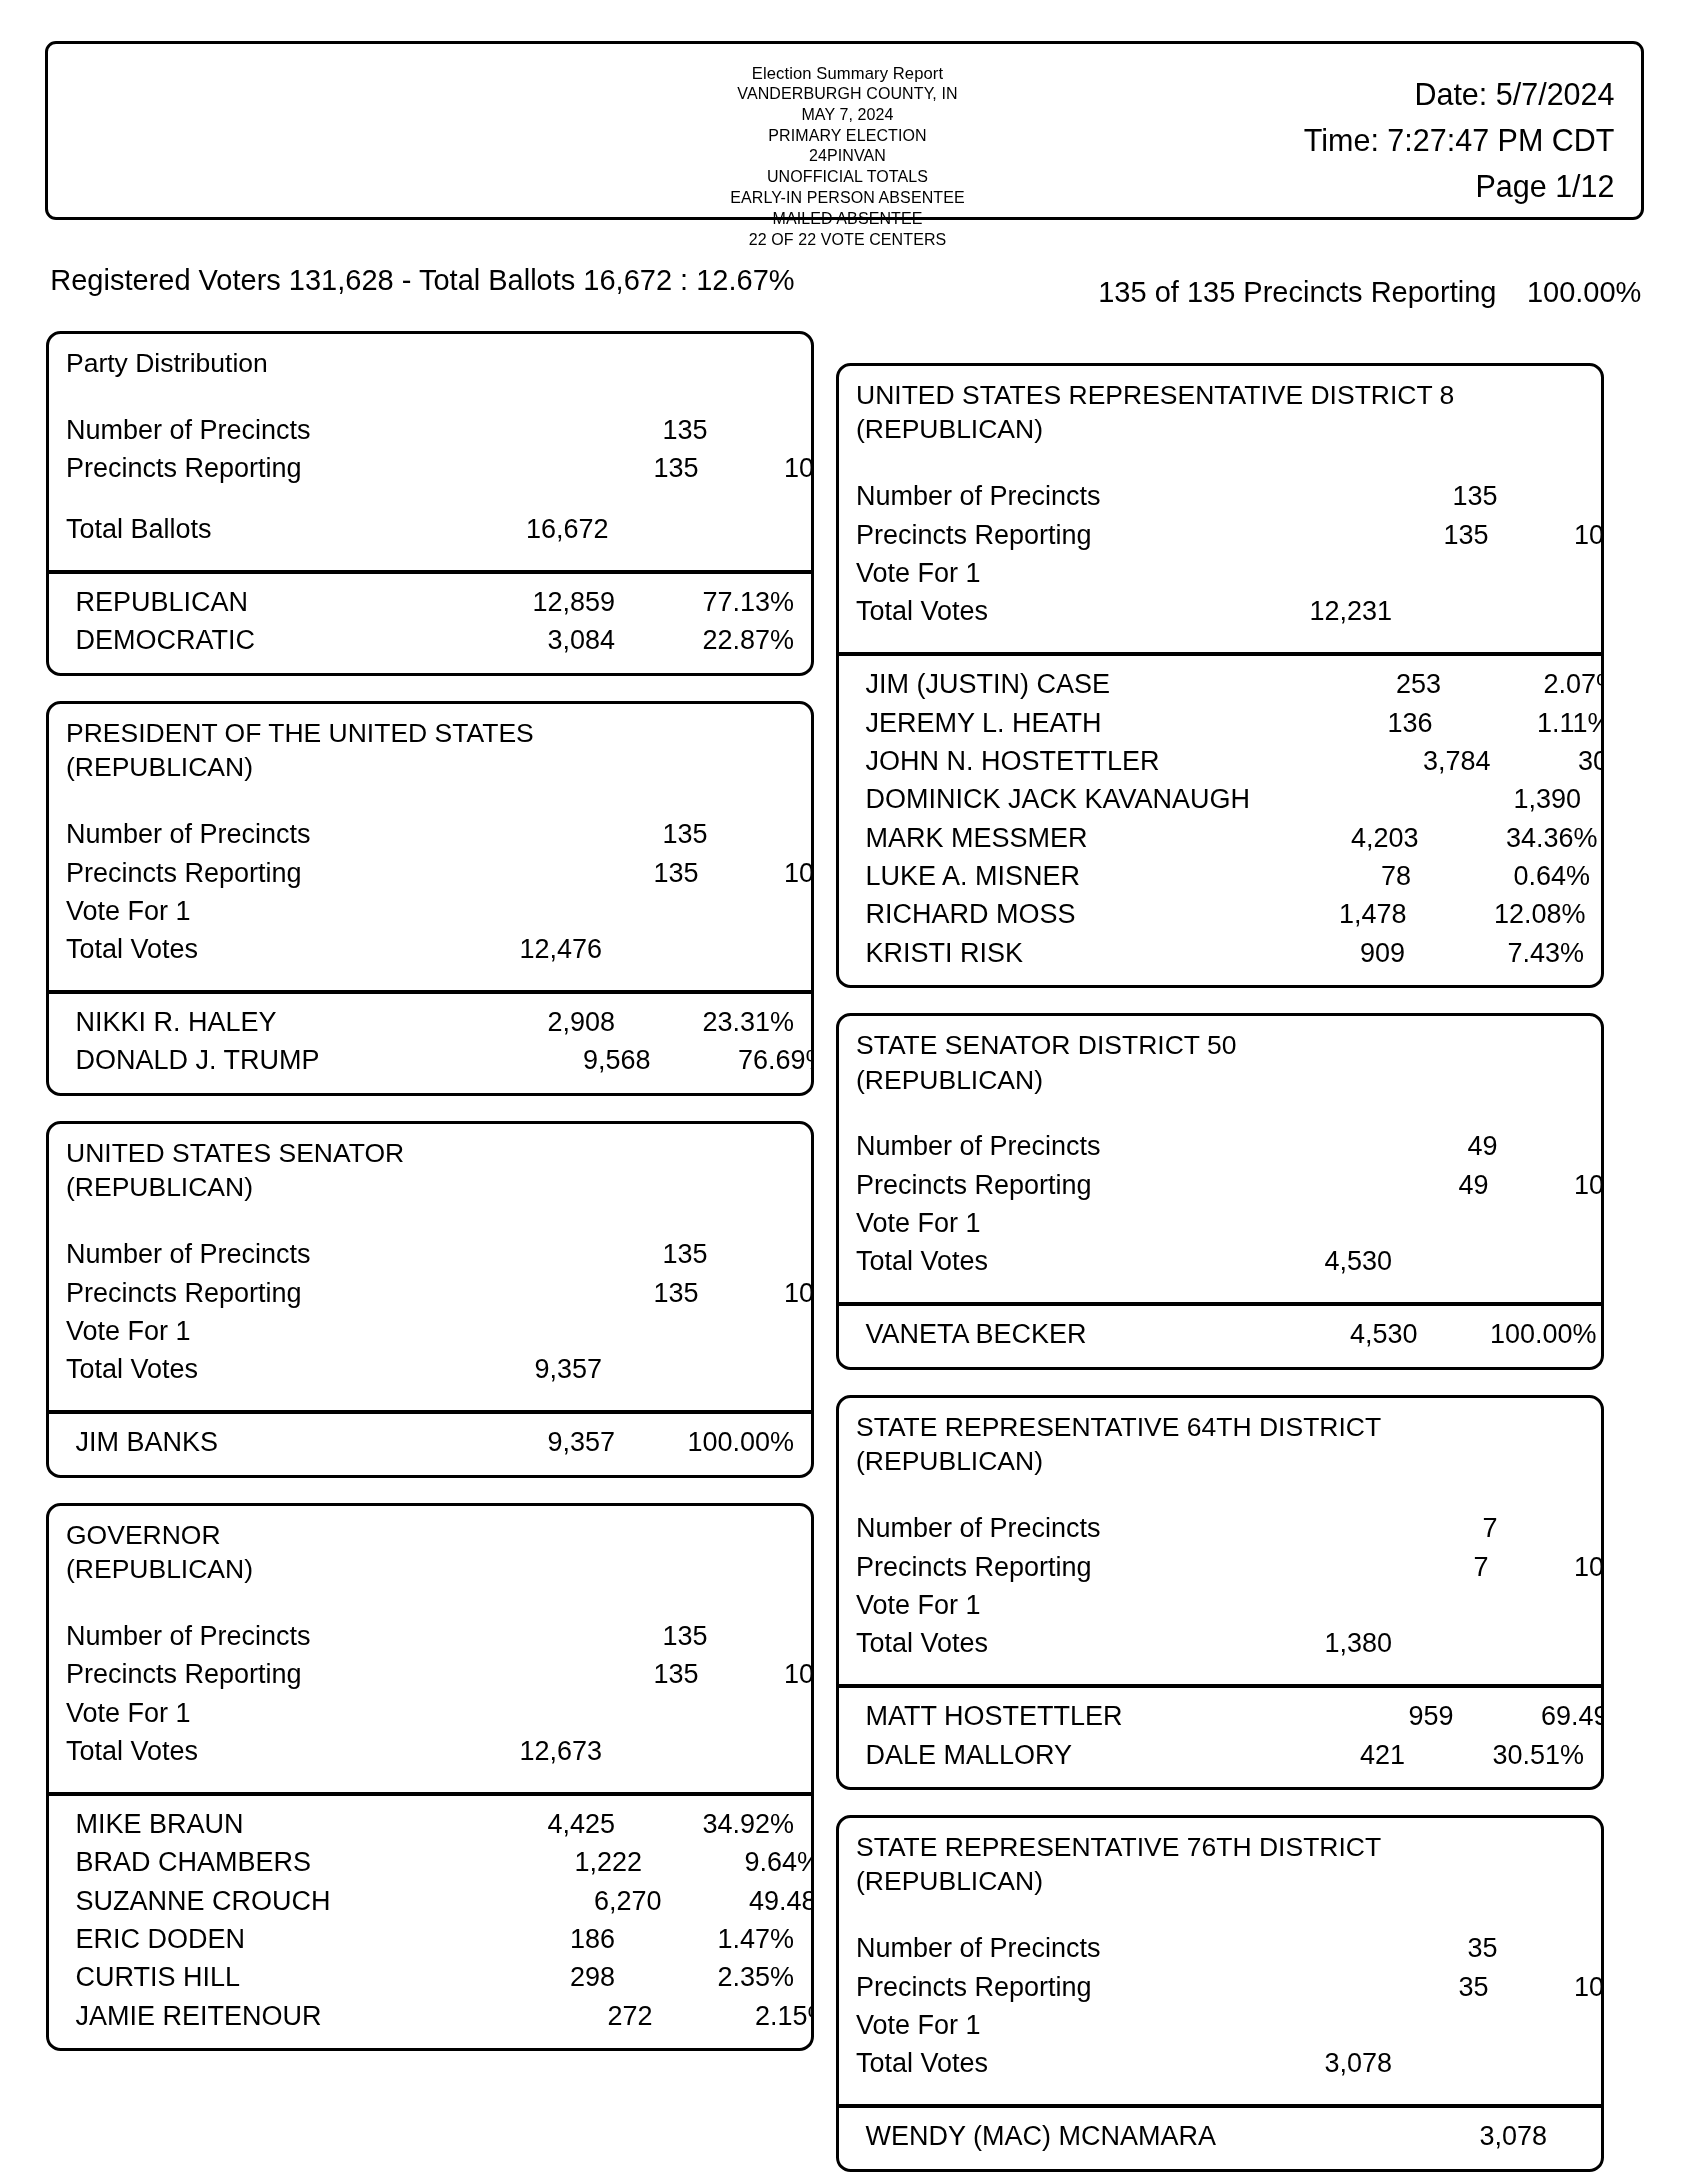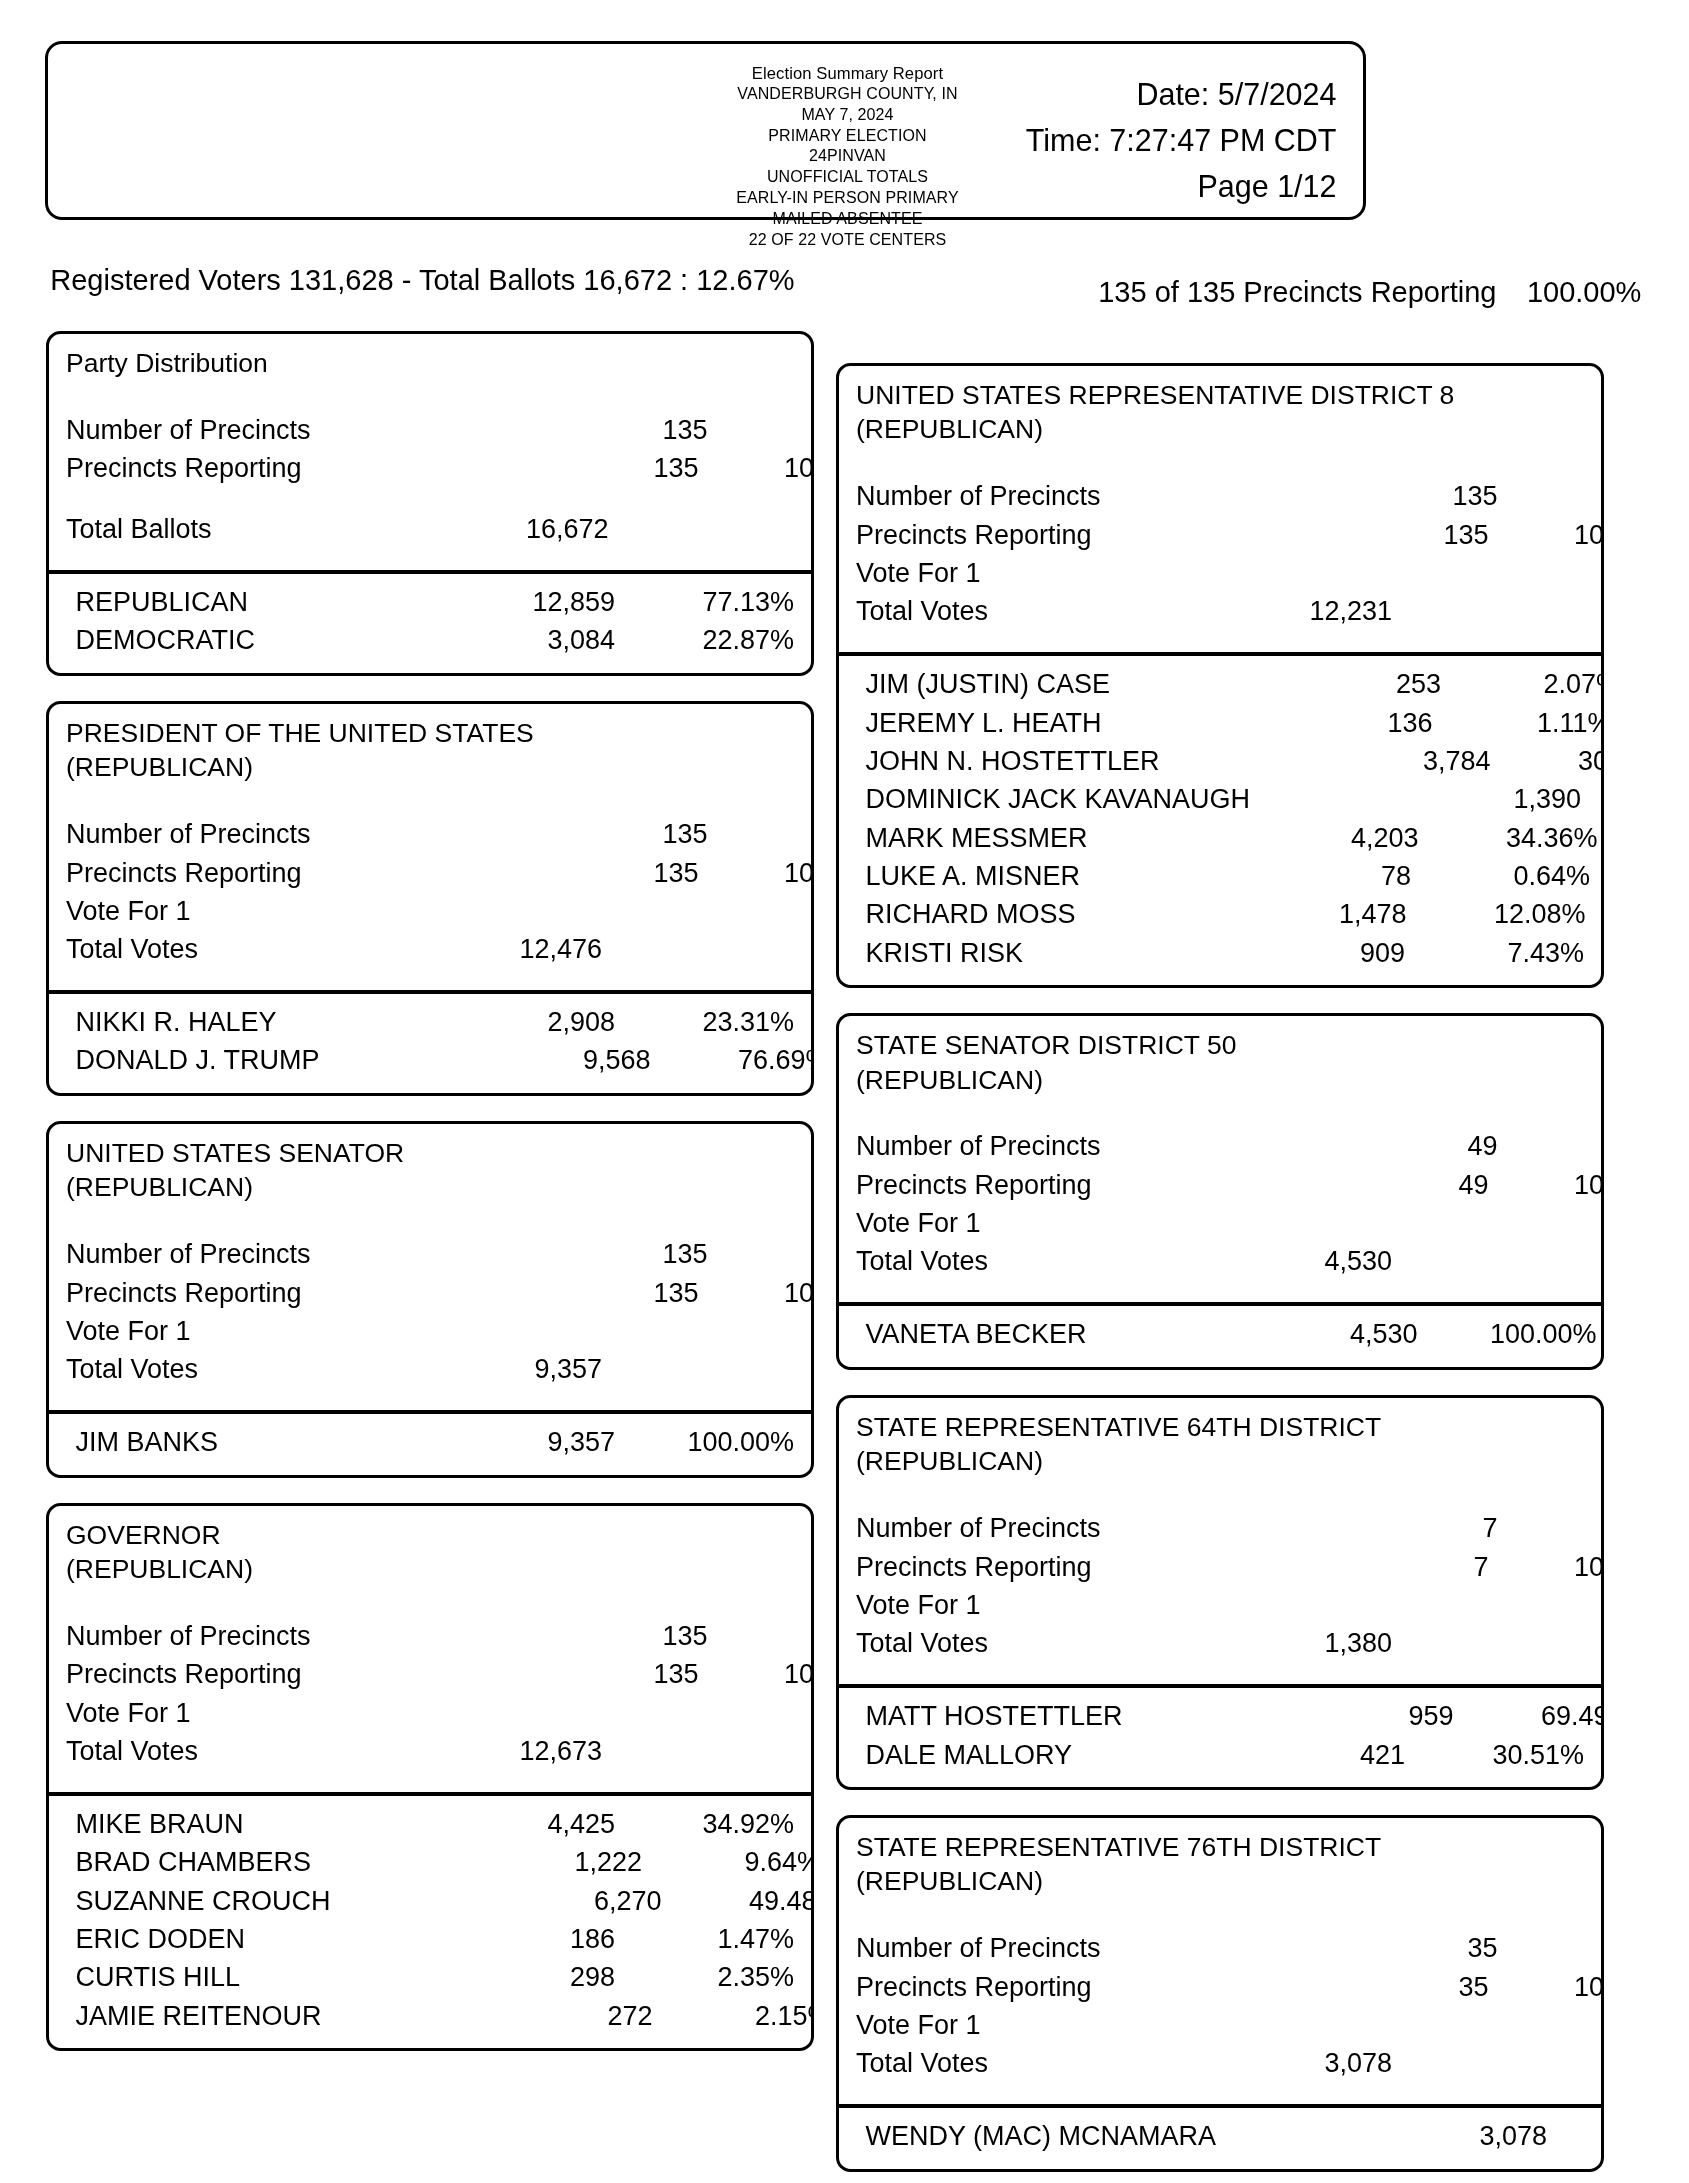--- a/index.html
+++ b/index.html
@@ -22,24 +22,24 @@
     width: 1689px;
     height: 2183px;
     padding: 0;
   }
 
   
   .header-band {
     position: absolute;
     left: 45px;
     top: 41px;
-    width: 1321px;
+    width: 1599px;
     height: 179px;
     border: 3.3px solid #000;
-    border-radius: 17px;
+    border-radius: 11px;
     box-sizing: border-box;
   }
   .header-center {
     position: absolute;
     left: 0;
     top: 18.5px;
     width: 1599px;
     text-align: center;
     line-height: 1.30;
   }
@@ -174,21 +174,21 @@
 <div class="page">
 
   <div class="header-band">
     <div class="header-center">
       <div class="line1">Election Summary Report</div>
       <div class="line">VANDERBURGH COUNTY, IN</div>
       <div class="line">MAY 7, 2024</div>
       <div class="line">PRIMARY ELECTION</div>
       <div class="line">24PINVAN</div>
       <div class="line">UNOFFICIAL TOTALS</div>
-      <div class="line">EARLY-IN PERSON PRIMARY</div>
+      <div class="line">EARLY-IN PERSON ABSENTEE</div>
       <div class="line">MAILED ABSENTEE</div>
       <div class="line">22 OF 22 VOTE CENTERS</div>
     </div>
     <div class="header-right">
       <div>Date: 5/7/2024</div>
       <div>Time: 7:27:47 PM CDT</div>
       <div>Page 1/12</div>
     </div>
   </div>
 

